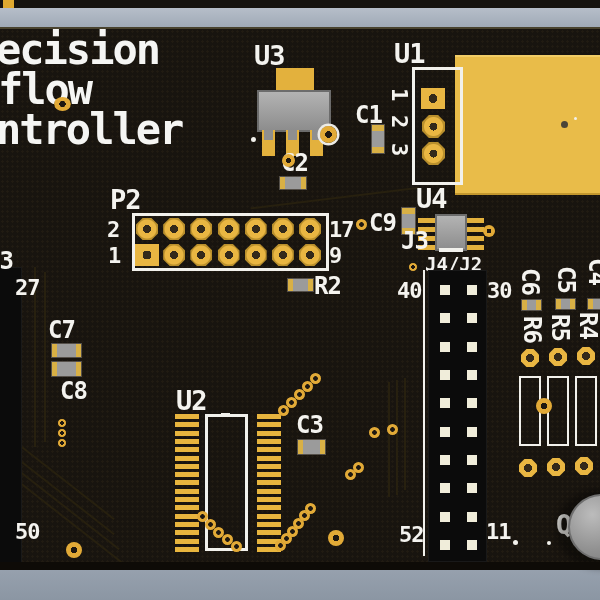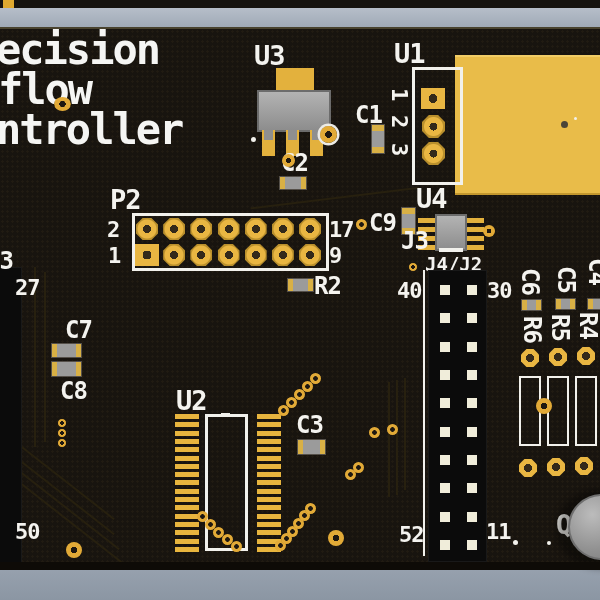--- a/index.html
+++ b/index.html
@@ -139,21 +139,21 @@
     <div class="lbl sm" style="left:329px;top:190px;">17</div>
     <div class="lbl sm" style="left:329px;top:216px;">9</div>
     <div class="lbl" style="left:314px;top:245px;">R2</div>
     <div class="chip" style="left:287px;top:249px;width:27px;height:14px;"></div>
 
     <div class="blackconn" style="left:-4px;top:238px;width:26px;height:296px;"></div>
     <div class="lbl" style="left:-14px;top:220px;">J3</div>
     <div class="lbl sm" style="left:15px;top:248px;">27</div>
     <div class="lbl sm" style="left:15px;top:492px;">50</div>
 
-    <div class="lbl" style="left:65px;top:289px;">C7</div>
+    <div class="lbl" style="left:48px;top:289px;">C7</div>
     <div class="chip" style="left:51px;top:314px;width:31px;height:15px;"></div>
     <div class="chip" style="left:51px;top:332px;width:31px;height:16px;"></div>
     <div class="lbl" style="left:60px;top:350px;">C8</div>
 
     <div class="lbl lg" style="left:176px;top:358px;">U2</div>
     <div class="silkbox" style="left:205px;top:385px;width:43px;height:137px;"></div>
     <div style="left:221px;top:384px;width:9px;height:4px;background:#f2f1ec;"></div>
 
     <div class="lbl" style="left:296px;top:384px;">C3</div>
     <div class="chip" style="left:297px;top:410px;width:29px;height:16px;"></div>

